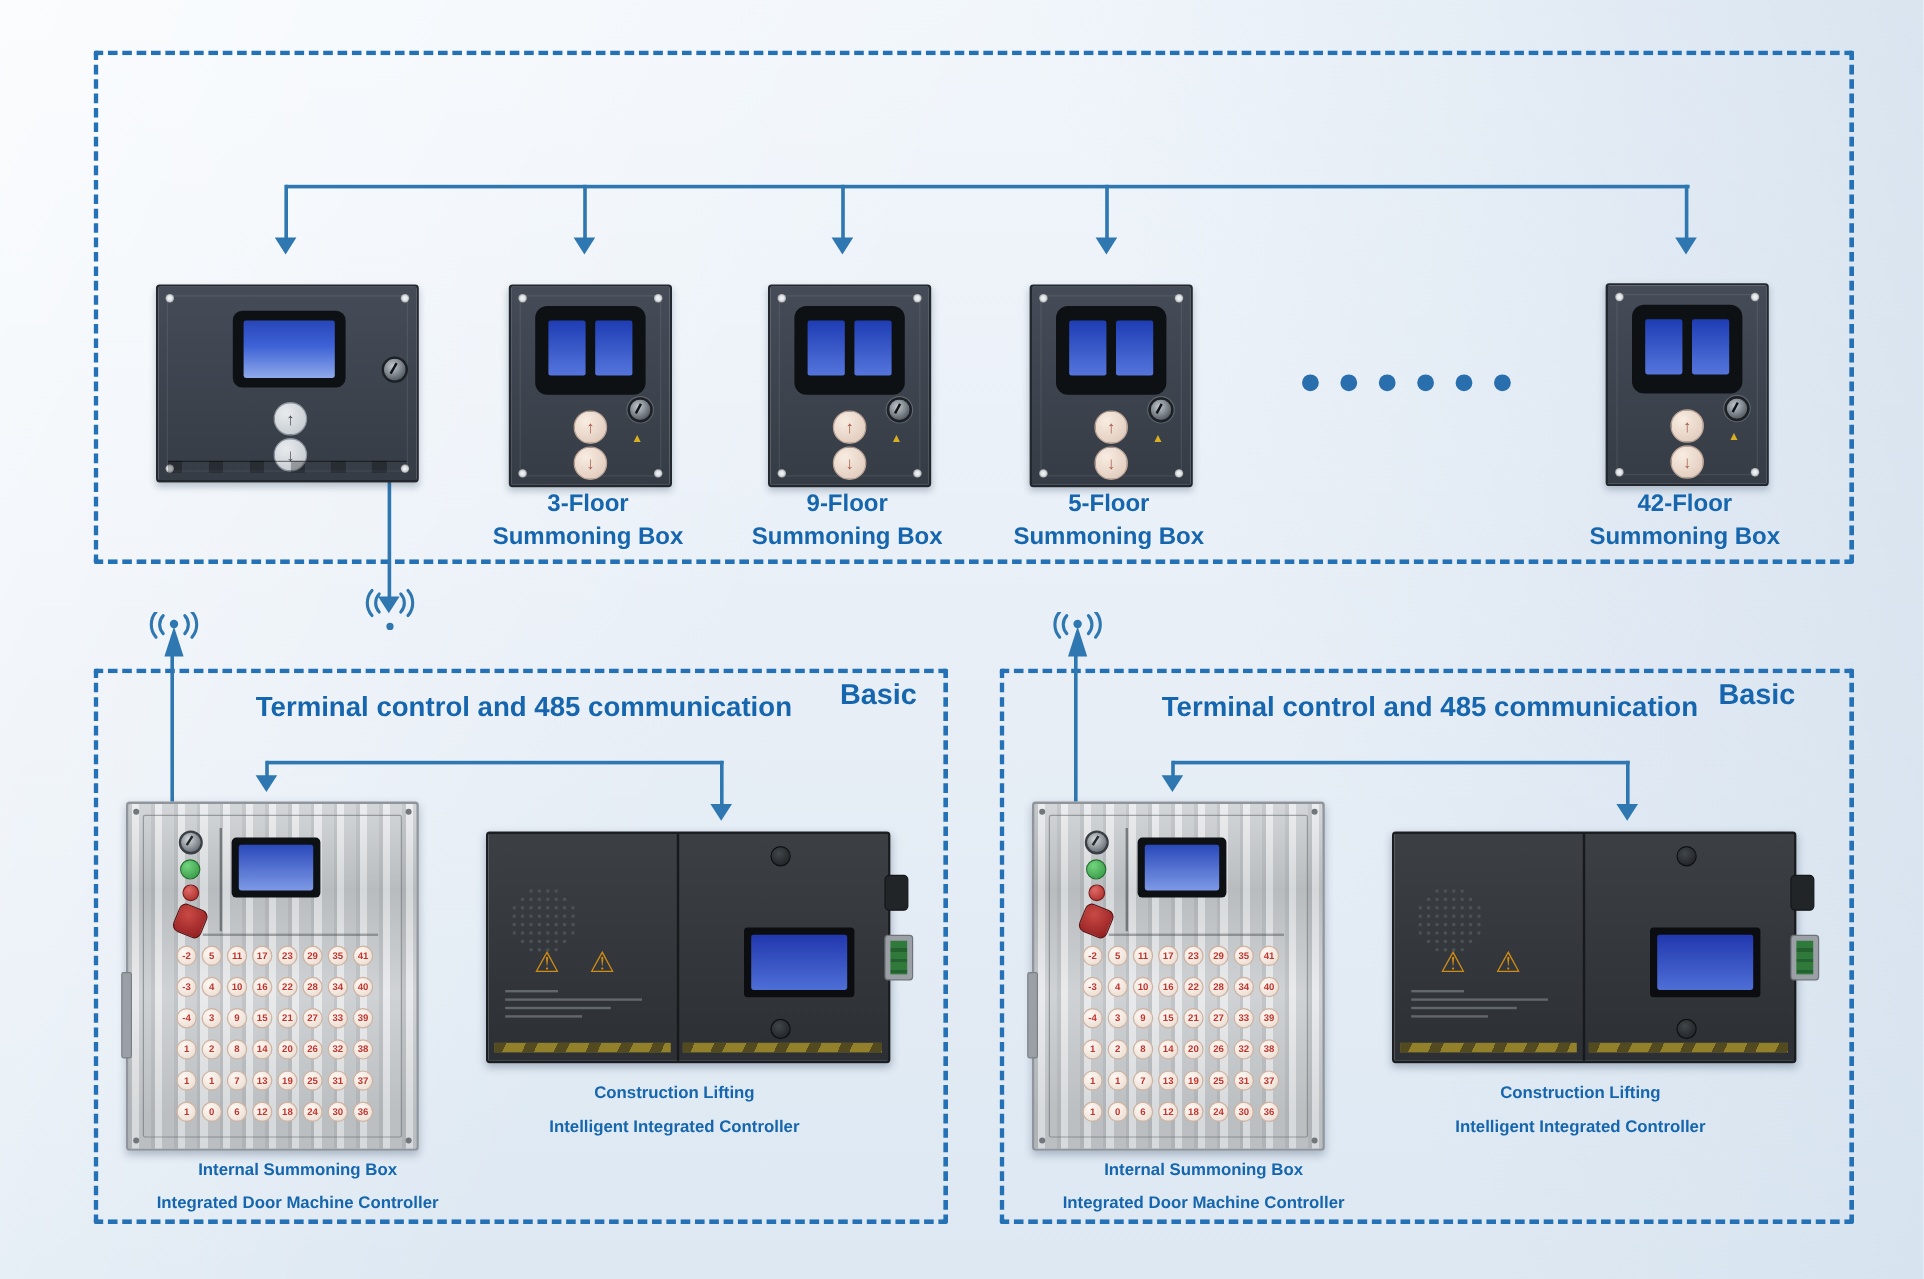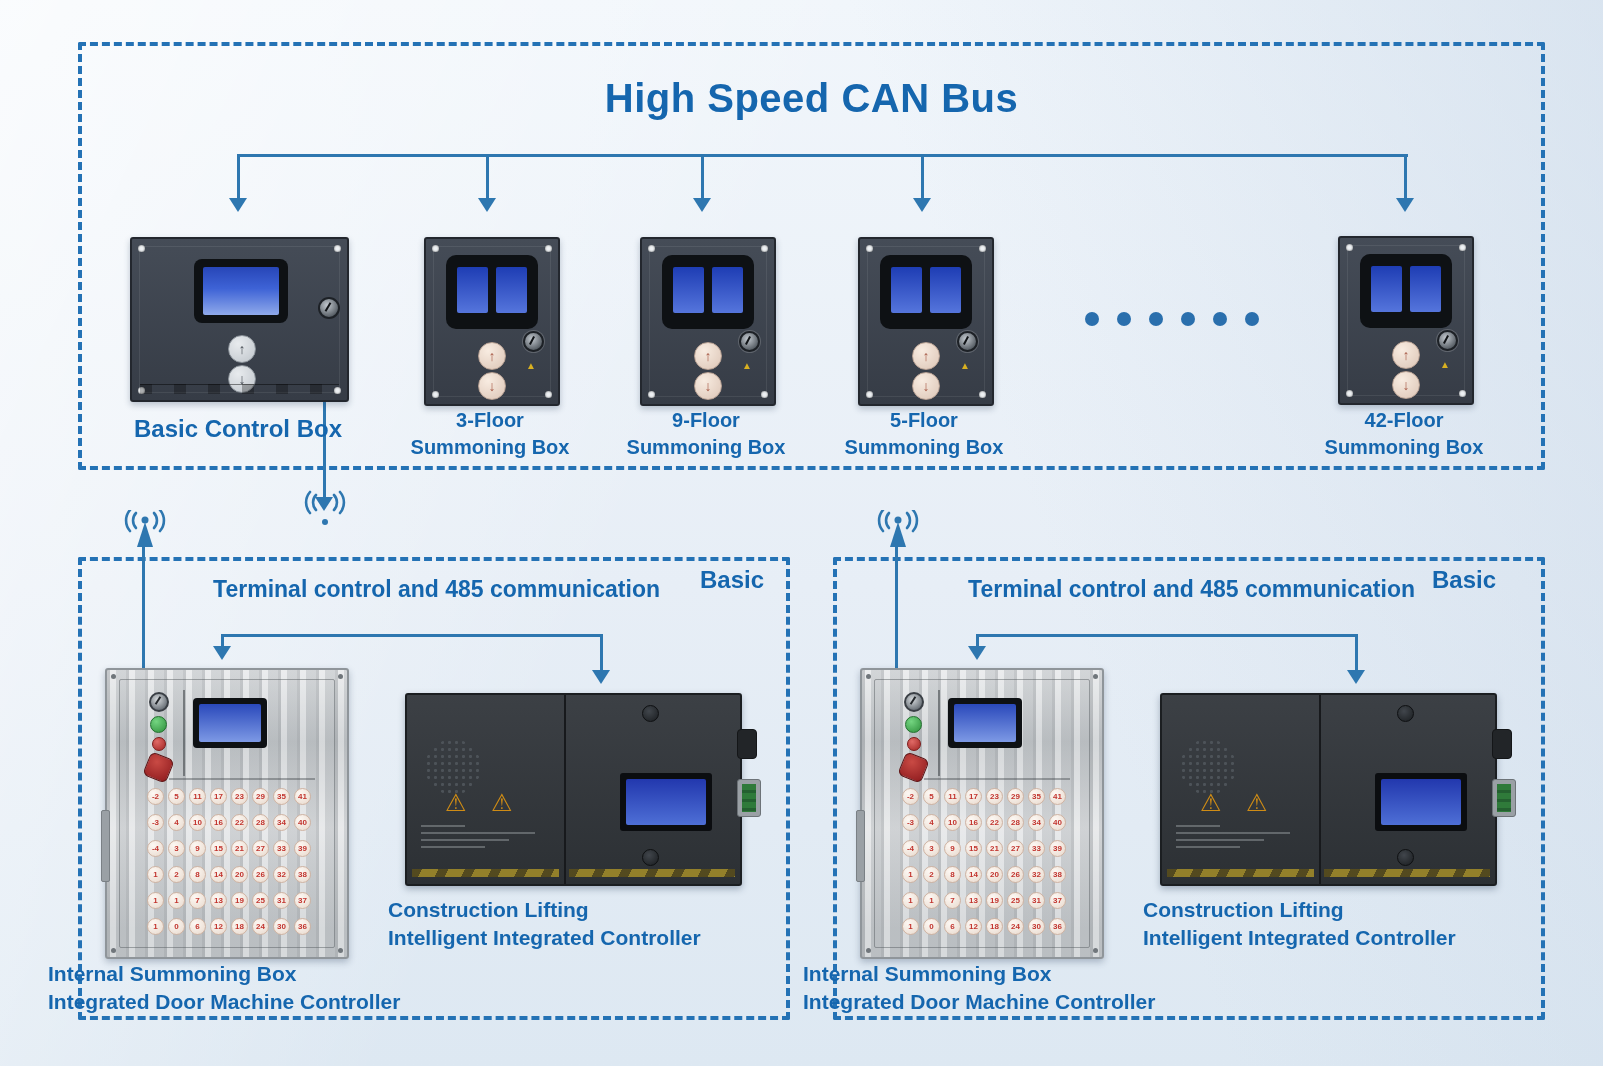--- a/index.html
+++ b/index.html
@@ -131,37 +131,36 @@
   .cst{top:10px}.csb{top:154px}
   .cbez{position:absolute;left:56px;top:78px;width:92px;height:58px;background:#0b0d10;border-radius:3px}
   .clcd{position:absolute;inset:6px;border-radius:2px;background:linear-gradient(180deg,#2238ae,#4e6fd6)}
   .knob{position:absolute;right:-17px;top:34px;width:18px;height:28px;background:#222528;
     border:1px solid #141618;border-radius:4px}
   .conn{position:absolute;right:-21px;top:84px;width:22px;height:36px;background:#9aa0a5;
     border:1px solid #6d7378;border-radius:3px}
   .conn::after{content:"";position:absolute;inset:4px;
     background:repeating-linear-gradient(180deg,#2f7a3a 0 6px,#246030 6px 9px)}
   
-  .boxlabel{position:absolute;color:#1566ae;font-weight:bold;text-align:left;
-    font-size:21px;line-height:28px}
+  .boxlabel{position:absolute;color:#1566ae;font-weight:bold;text-align:center;
+    font-size:14px;line-height:28px}
   #mlab-left{left:48px;top:960px;width:400px}
   #mlab-right{left:803px;top:960px;width:400px}
   #clab-left{left:388px;top:896px;width:348px}
   #clab-right{left:1143px;top:896px;width:348px}
 </style>
 </head>
 <body>
 
 <div id="stage">
 
   <div class="dash" id="topbox"></div>
   <div class="dash" id="leftbox"></div>
   <div class="dash" id="rightbox"></div>
 
-  <div class="bigtitle">High Speed CAN Bus</div>
   <div class="sectitle" id="title-left">Terminal control and 485 communication</div>
   <div class="sectitle" id="title-right">Terminal control and 485 communication</div>
   <div class="cornerlabel" id="corner-left">Basic</div>
   <div class="cornerlabel" id="corner-right">Basic</div>
 
   <div class="line h" style="left:238px;top:154px;width:1170px"></div>
   <div class="line v" style="left:237px;top:154px;height:46px"></div>
   <div class="line v" style="left:486px;top:154px;height:46px"></div>
   <div class="line v" style="left:701px;top:154px;height:46px"></div>
   <div class="line v" style="left:921px;top:154px;height:46px"></div>
@@ -261,23 +260,20 @@
 
   <div id="dots">
       <span class="dot"></span>
       <span class="dot"></span>
       <span class="dot"></span>
       <span class="dot"></span>
       <span class="dot"></span>
       <span class="dot"></span>
     </div>
 
-  <div class="devlabel" id="lab-basic">
-    <div>Basic Control Box</div>
-  </div>
   <div class="devlabel" id="lab-s2">
     <div>3-Floor</div>
     <div>Summoning Box</div>
   </div>
   <div class="devlabel" id="lab-s3">
     <div>9-Floor</div>
     <div>Summoning Box</div>
   </div>
   <div class="devlabel" id="lab-s4">
     <div>5-Floor</div>

